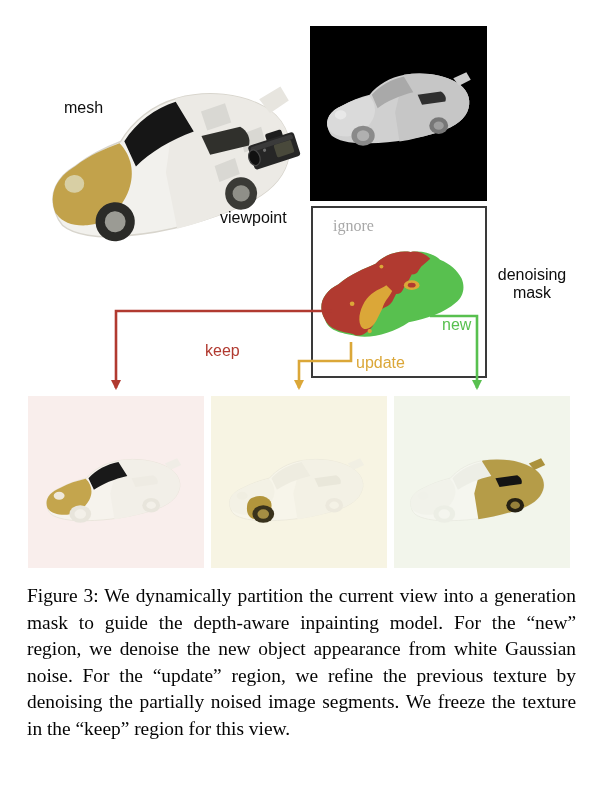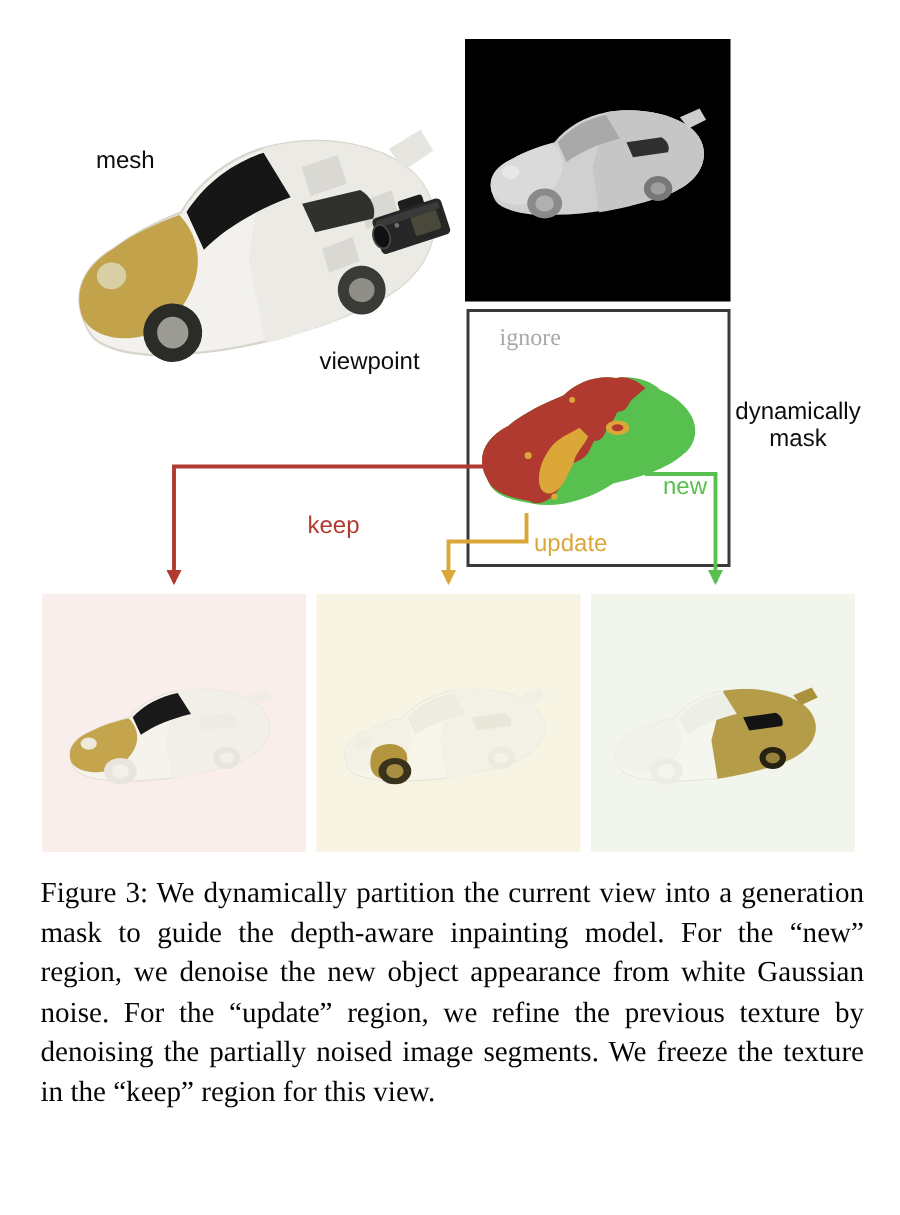--- a/index.html
+++ b/index.html
@@ -84,42 +84,42 @@
       <rect x="26" y="8" width="17" height="9" rx="2" fill="#1d1d1d"></rect>
       <rect x="6" y="14" width="48" height="25" rx="3" fill="#262626"></rect>
       <rect x="8" y="16" width="44" height="5" rx="2" fill="#3a3a3a"></rect>
       <ellipse cx="9" cy="27" rx="5.5" ry="8" fill="#101010" stroke="#474747" stroke-width="1.2"></ellipse>
       <rect x="31" y="21" width="18" height="13" rx="1.5" fill="#50503f" opacity="0.85"></rect>
       <circle cx="21" cy="23" r="1.6" fill="#6f6f6f"></circle>
     </g>
   </svg>
 
   <div class="lbl" style="left:64px;top:99px;">mesh</div>
-  <div class="lbl" style="left:213px;top:209px;margin-top:24px;">viewpoint</div>
+  <div class="lbl" style="left:220px;top:209px;">viewpoint</div>
 
   <div class="simbox">
     <svg class="abs" style="left:8px;top:38px;" width="160" height="100" viewBox="0 0 220 120" preserveAspectRatio="none">
       <use href="#car-shape" style="--body:#d0d0d0;--rear:#c6c6c6;--hood:#dadada;--glass:#a9a9a9;--sidewin:#2f2f2f;--wing:#cdcdcd;--fwheel:#8a8a8a;--frim:#b0b0b0;--rwheel:#777777;--rrim:#9e9e9e;--light:#e8e8e8;"></use>
     </svg>
   </div>
 
   <div class="genbox">
     <svg class="abs" style="left:0;top:0;" width="172" height="168" viewBox="0 0 176 172">
       <path class="region-new" d="M12,114 C4,100 10,86 26,78 C38,68 52,62 64,57 C74,47 88,43 100,45 C112,43 124,47 130,53 C140,57 148,64 152,72 C156,81 154,91 146,97 C135,107 117,113 98,117 C82,128 60,134 44,131 C28,128 16,126 12,114 Z"></path>
       <path class="region-keep" d="M12,114 C4,100 10,86 26,78 C38,68 52,62 64,57 C74,47 88,43 100,45 C108,43 116,48 120,52 L113,58 C107,62 109,68 101,68 L97,76 C91,82 93,88 85,88 L81,96 C75,104 71,100 67,108 L61,121 C55,129 47,133 41,129 C29,127 16,124 12,114 Z"></path>
       <path class="region-update" d="M55,93 C61,85 69,83 75,79 L81,85 C77,93 73,95 71,103 L65,115 C61,123 53,127 49,121 C45,113 49,101 55,93 Z"></path>
       <ellipse class="region-update" cx="101" cy="79" rx="8" ry="5"></ellipse>
       <ellipse class="region-keep" cx="101" cy="79" rx="4" ry="2.4"></ellipse>
       <circle class="region-update" cx="40" cy="98" r="2.4"></circle>
       <circle class="region-update" cx="70" cy="60" r="2"></circle>
       <circle class="region-update" cx="58" cy="126" r="2.2"></circle>
     </svg>
   </div>
   <div class="lbl label-ignore" style="left:333px;top:217px;">ignore</div>
-  <div class="lbl center" style="left:486px;top:266px;width:92px;">dynamically mask</div>
+  <div class="lbl center" style="left:486px;top:266px;width:92px;">denoising mask</div>
 
   <svg class="arrows" viewBox="0 0 600 580">
     <defs>
       <marker id="mk-keep" viewBox="0 0 10 10" refX="8" refY="5" markerWidth="4" markerHeight="4" orient="auto" markerUnits="strokeWidth">
         <path class="marker-keep" d="M0,0 L10,5 L0,10 Z"></path>
       </marker>
       <marker id="mk-update" viewBox="0 0 10 10" refX="8" refY="5" markerWidth="4" markerHeight="4" orient="auto" markerUnits="strokeWidth">
         <path class="marker-update" d="M0,0 L10,5 L0,10 Z"></path>
       </marker>
       <marker id="mk-new" viewBox="0 0 10 10" refX="8" refY="5" markerWidth="4" markerHeight="4" orient="auto" markerUnits="strokeWidth">

